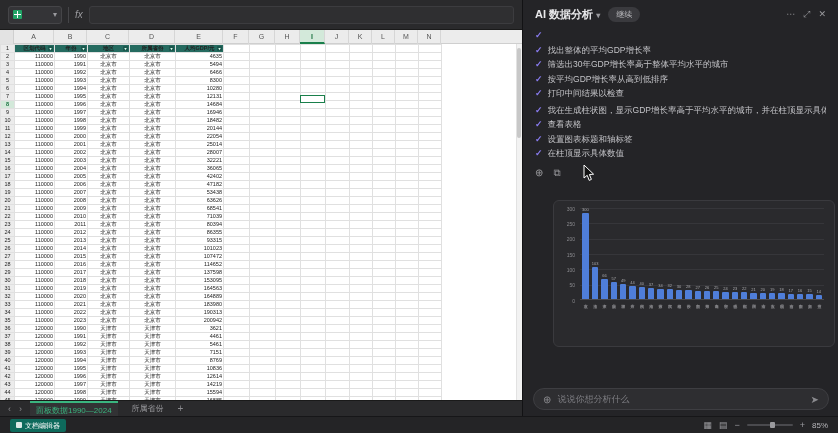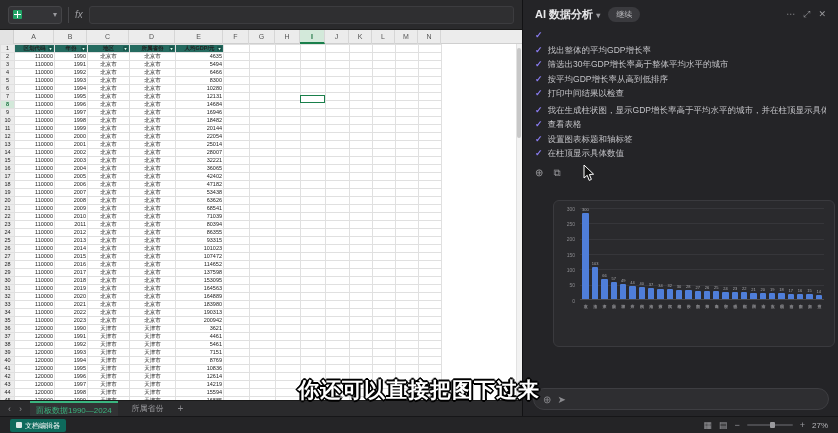--- a/index.html
+++ b/index.html
@@ -1123,35 +1123,35 @@
           <div class="xlab">昆明市</div>
           <div class="xlab">南昌市</div>
           <div class="xlab">贵阳市</div>
           <div class="xlab">太原市</div>
           <div class="xlab">兰州市</div>
         </div>
     </div>
 
     <div class="ai-input">
       <span class="in-ico">⊕</span>
+      <input type="text" placeholder="说说你想分析什么" style="">
       <span class="in-ico">➤</span>
     </div>
   </div>
 
   <div class="statusbar">
     <div class="doc-badge">
       <span class="sq"></span>
       <span>文档编辑器</span>
     </div>
     <div class="sb-right">
       <span>▦</span>
       <span>▤</span>
       <span>−</span>
       <div class="zoom-track">
         <div class="zoom-thumb"></div>
       </div>
       <span>+</span>
-      <span class="zoom-label">27%</span>
+      <span class="zoom-label">85%</span>
     </div>
   </div>
 
-  <div class="subtitle">你还可以直接把图下过来</div>
 </div>
 
 </body></html>

